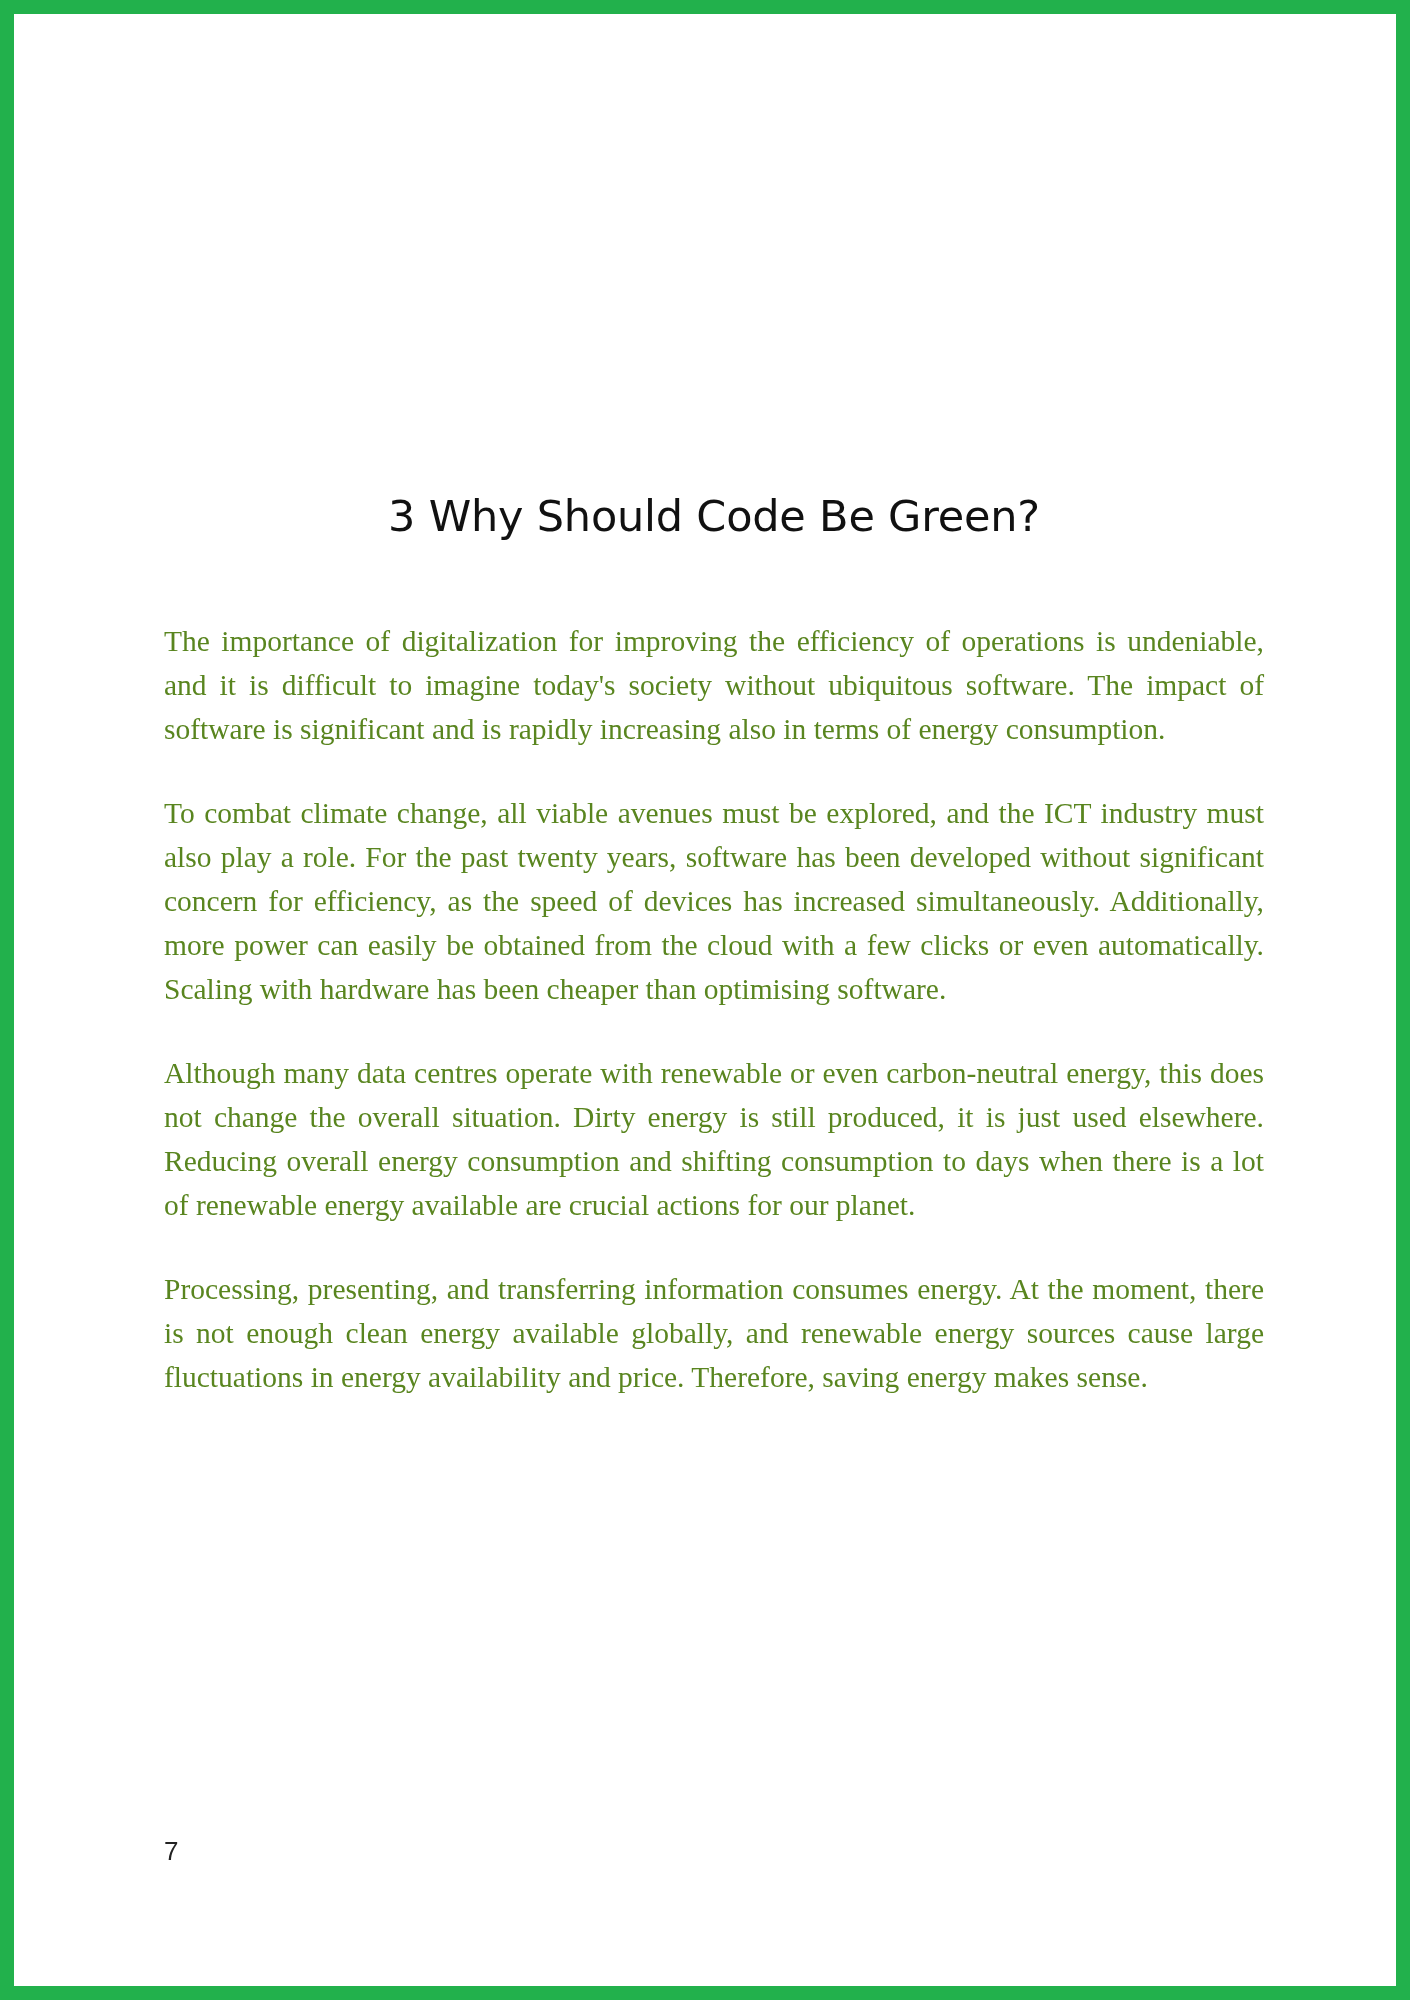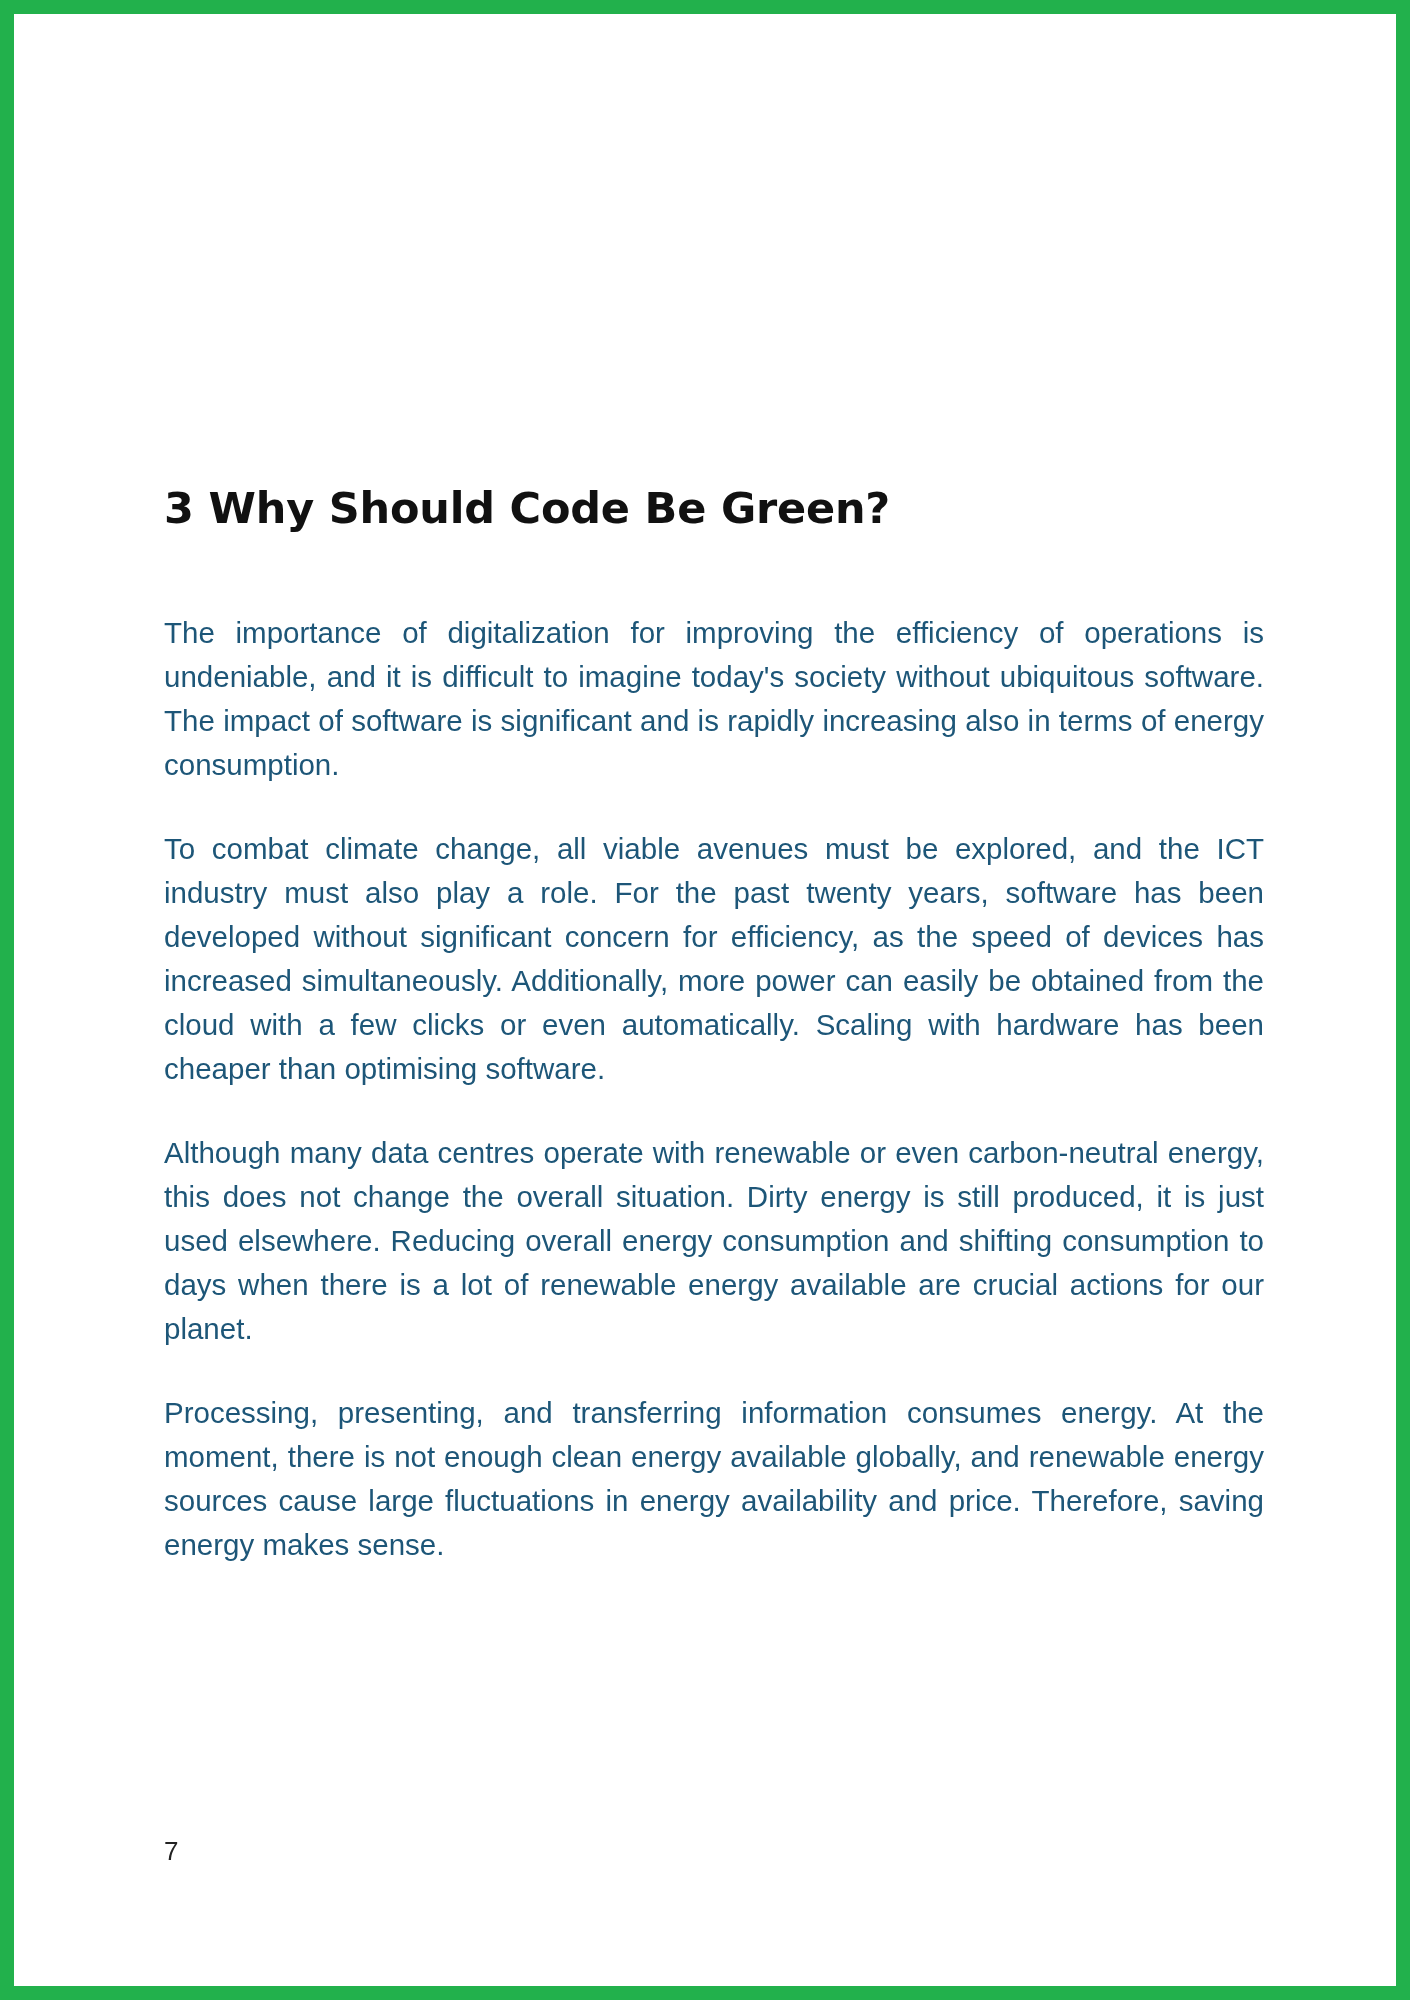--- a/index.html
+++ b/index.html
@@ -35,33 +35,34 @@
 
   .content {
     position: absolute;
     left: 150px;
     top: 470px;
     width: 1100px;
   }
 
   .doc-title {
     font-family: "DejaVu Sans", sans-serif;
-    font-weight: 700;
+    font-weight: 400;
     font-size: 43px;
     letter-spacing: -0.2px;
     color: #111111;
-    margin: 0 0 78px 0;
+    margin: 8px 0 78px 0;
     line-height: 1.15;
+    text-align: center;
   }
 
   .body-text p {
-    font-family: Liberation Sans, sans-serif;
+    font-family: Liberation Serif, serif;
     font-size: 29.5px;
     line-height: 44px;
-    color: #0c4a6e;
+    color: #4d7c0f;
     text-align: justify;
     margin: 0 0 40px 0;
     
     filter: blur(0.62px);
     -webkit-filter: blur(0.62px);
     opacity: 0.93;
   }
 
   .body-text p:last-child {
     margin-bottom: 0;

